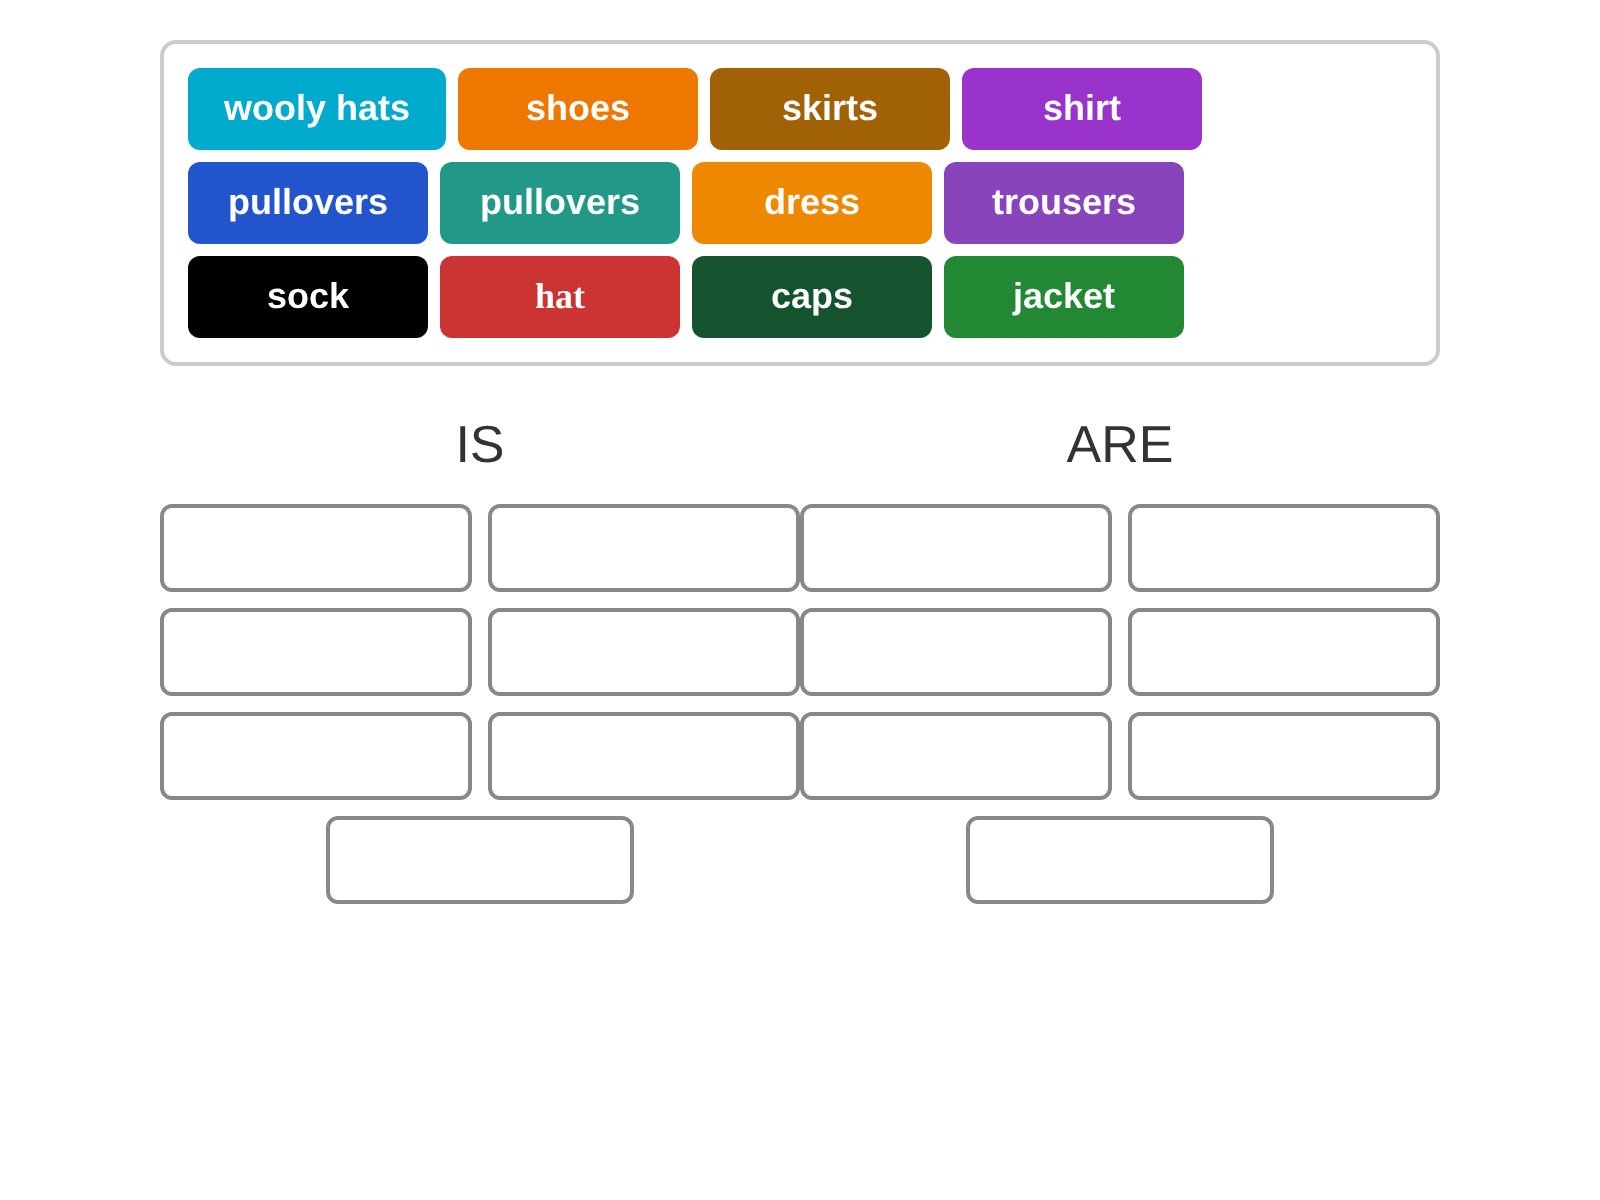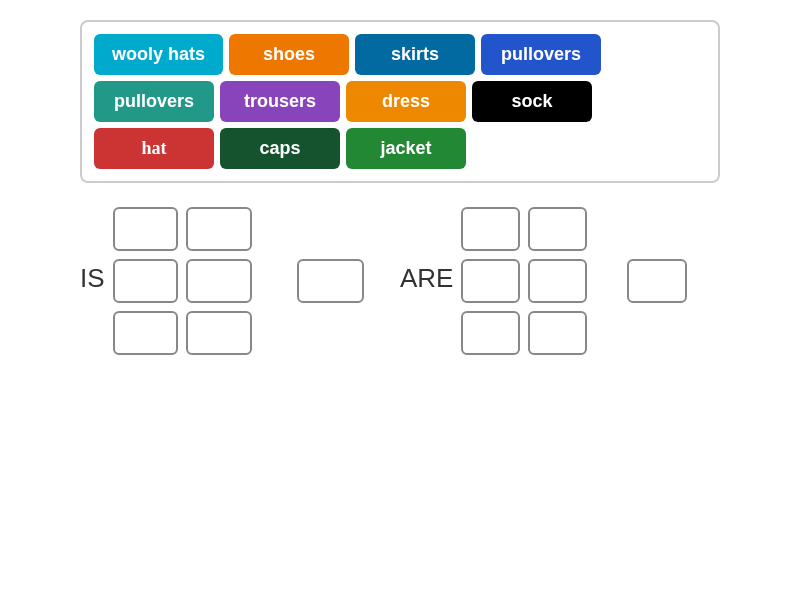--- a/index.html
+++ b/index.html
@@ -34,41 +34,41 @@
       font-weight: bold;
       padding: 10px 18px;
       cursor: pointer;
       min-width: 120px;
       text-align: center;
     }
 
     .color-cyan    { background-color: #00aacc; }
     .color-red     { background-color: #cc2222; }
     .color-orange  { background-color: #ee7700; }
-    .color-green   { background-color: #0369a1; }
+    .color-green   { background-color: #a16207; }
     .color-purple  { background-color: #9933cc; }
     .color-blue    { background-color: #2255cc; }
     .color-teal    { background-color: #229988; }
     .color-yellow-orange { background-color: #ee8800; }
     .color-violet  { background-color: #8844bb; }
     .color-cobalt  { background-color: #000000; }
     .color-crimson { background-color: #cc3333; font-family: Liberation Serif, serif; }
     .color-burnt   { background-color: #14532d; }
     .color-dkgreen { background-color: #228833; }
 
     
     .sort-section {
       display: flex;
       justify-content: space-around;
       align-items: flex-start;
     }
 
     .sort-column {
       display: flex;
-      flex-direction: row;
+      flex-direction: column;
       align-items: center;
       gap: 8px;
       width: 320px;
     }
 
     .sort-column h2 {
       font-size: 26px;
       font-weight: normal;
       color: #333;
       margin-bottom: 6px;
@@ -107,25 +107,26 @@
 <body>
 
 <div class="main-container">
 
   <div class="word-bank">
 
     <button class="word-btn color-cyan">wooly hats</button>
     <button class="word-btn color-orange">shoes</button>
     <button class="word-btn color-green">skirts</button>
 
+    <button class="word-btn color-purple">shirt</button>
     <button class="word-btn color-blue">pullovers</button>
     <button class="word-btn color-teal">pullovers</button>
+    <button class="word-btn color-yellow-orange">dress</button>
+
     <button class="word-btn color-violet">trousers</button>
-
-    <button class="word-btn color-yellow-orange">dress</button>
     <button class="word-btn color-cobalt">sock</button>
     <button class="word-btn color-crimson">hat</button>
     <button class="word-btn color-burnt">caps</button>
 
     <button class="word-btn color-dkgreen">jacket</button>
   </div>
 
   <div class="sort-section">
 
     <div class="sort-column">

